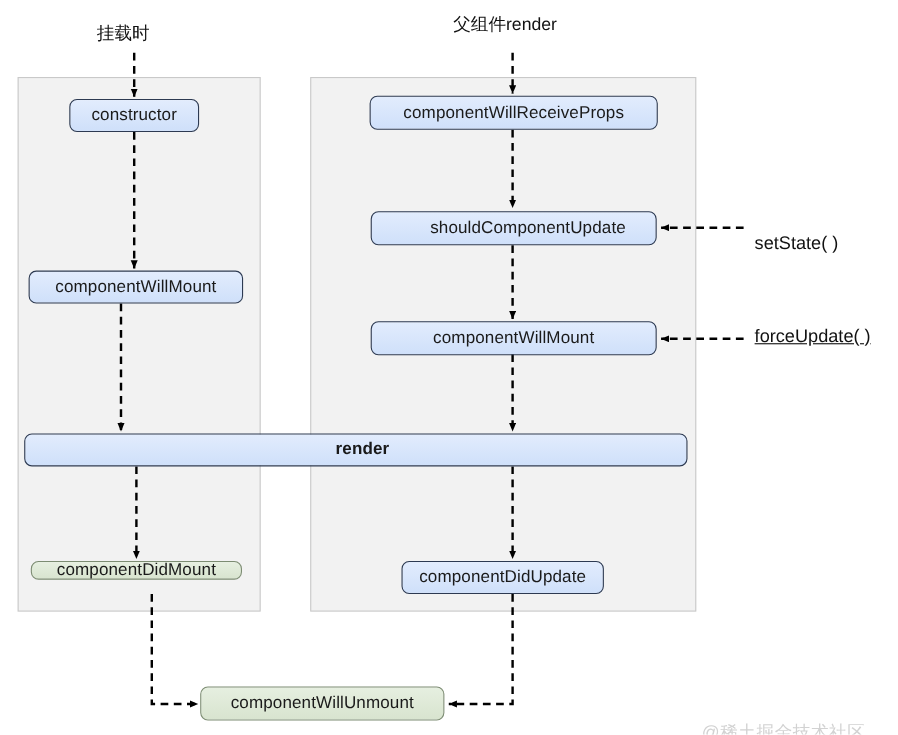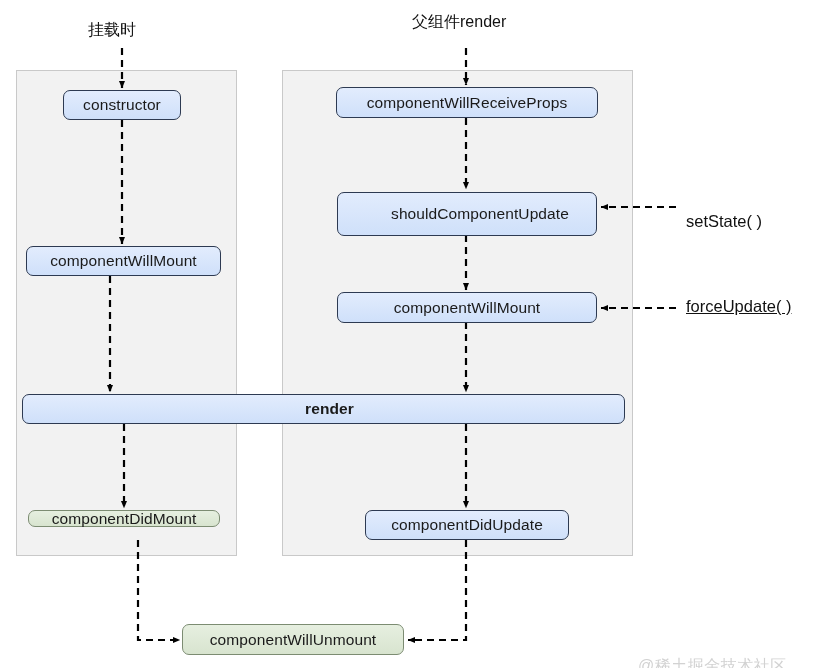--- a/index.html
+++ b/index.html
@@ -129,23 +129,23 @@
   </svg>
 
   <div class="toplabel" style="left:88px; top:20px;">挂载时</div>
   <div class="toplabel" style="left:396px; top:12px;margin-left:16px;">父组件render</div>
 
   <div class="node blue" style="left:63px; top:90px; width:118px; height:30px;">constructor</div>
   <div class="node blue" style="left:26px; top:246px; width:195px; height:30px;">componentWillMount</div>
   <div class="node green" style="left:28px; top:510px; width:192px; height:17px;">componentDidMount</div>
 
   <div class="node blue" style="left:336px; top:87px; width:262px; height:31px;">componentWillReceiveProps</div>
-  <div class="node blue" style="left:337px; top:192px; width:260px; height:44px;padding-left:26px;">shouldComponentUpdate</div>
+  <div class="node blue" style="left:337px; top:192px; width:260px; height:31px;padding-left:26px;">shouldComponentUpdate</div>
   <div class="node blue" style="left:337px; top:292px; width:260px; height:31px;">componentWillMount</div>
-  <div class="node blue" style="left:365px; top:510px; width:204px; height:30px;">componentDidUpdate</div>
+  <div class="node blue" style="left:365px; top:510px; width:184px; height:30px;">componentDidUpdate</div>
 
   <div class="node blue render-bar" style="left:22px; top:394px; width:603px; height:30px;">render</div>
 
   <div class="node green" style="left:182px; top:624px; width:222px; height:31px;">componentWillUnmount</div>
 
   <div class="sidelabel" style="left:686px; top:212px;">setState( )</div>
   <div class="sidelabel" style="left:686px; top:297px;text-decoration:underline;">forceUpdate( )</div>
 
   <div id="watermark">@稀土掘金技术社区</div>
 

